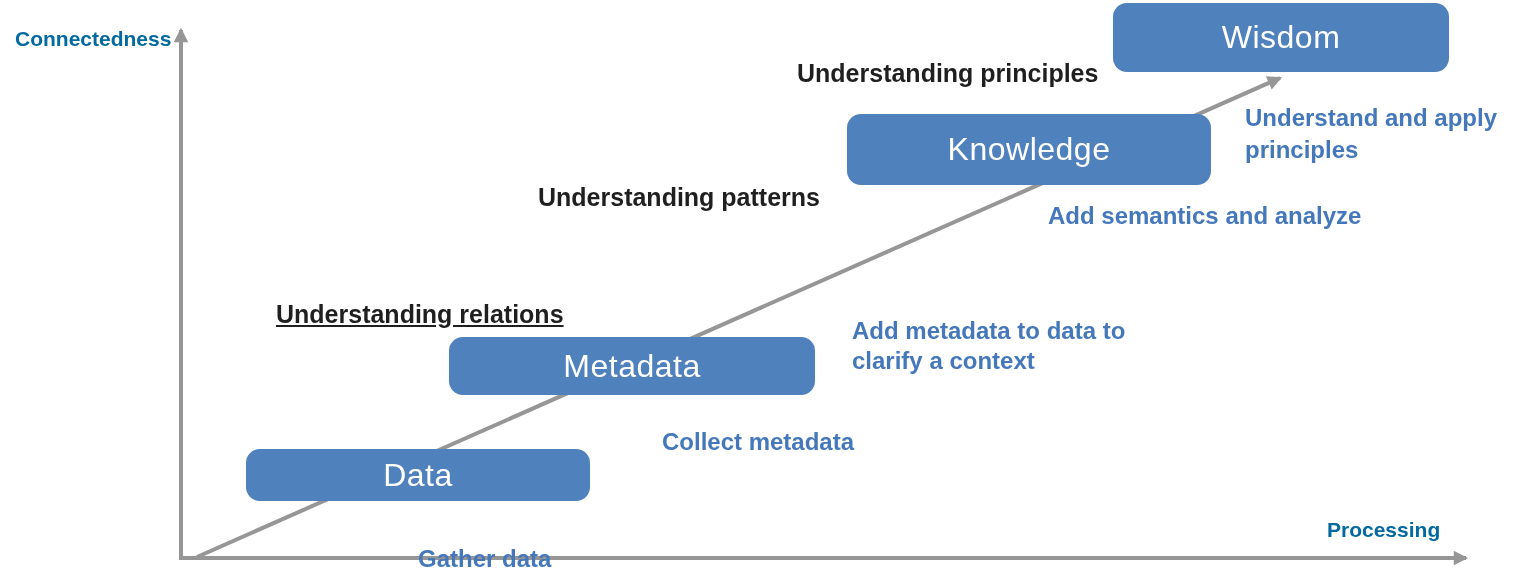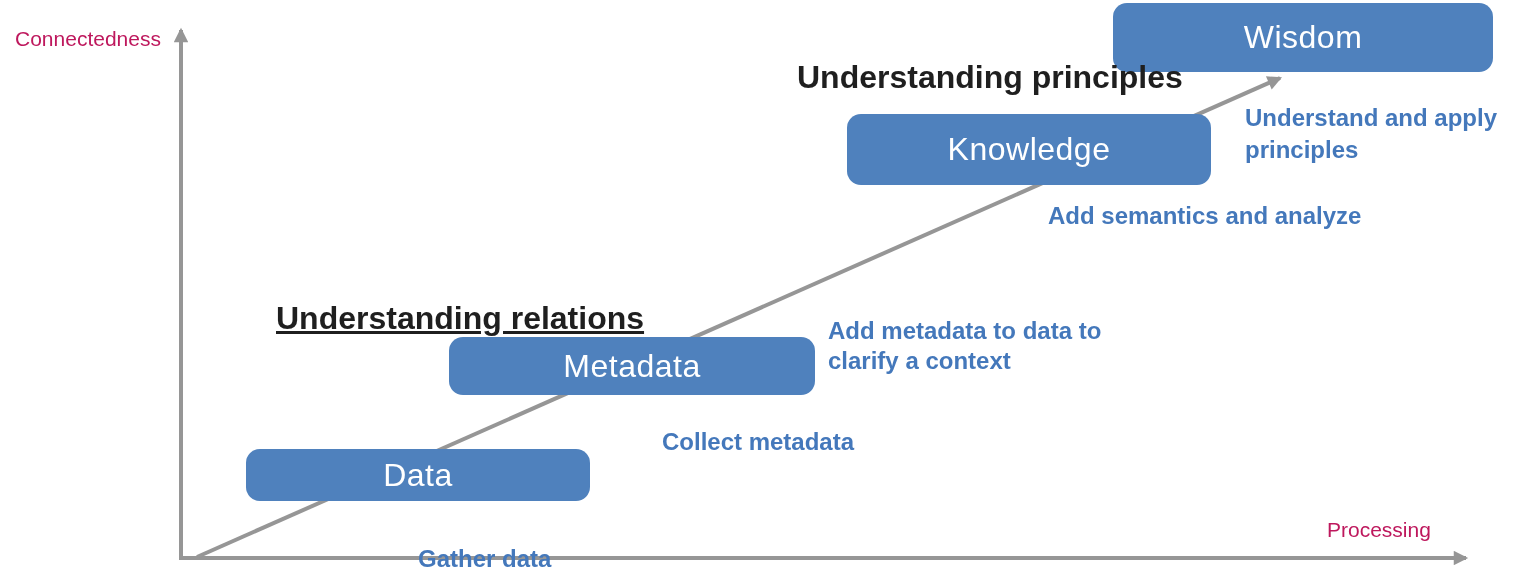--- a/index.html
+++ b/index.html
@@ -26,53 +26,53 @@
     display: flex;
     align-items: center;
     justify-content: center;
     font-size: 32px;
     font-weight: 400;
     letter-spacing: 0.5px;
   }
   .box-data      { left: 246px;  top: 449px; width: 344px; height: 52px; }
   .box-metadata  { left: 449px;  top: 337px; width: 366px; height: 58px; }
   .box-knowledge { left: 847px;  top: 114px; width: 364px; height: 71px; }
-  .box-wisdom    { left: 1113px; top: 3px;   width: 380px; height: 69px; }
+  .box-wisdom    { left: 1113px; top: 3px;   width: 336px; height: 69px; }
 
   .stage {
     position: absolute;
     z-index: 2;
     color: #1f1f1f;
     font-weight: 700;
-    font-size: 32px;
+    font-size: 25px;
     white-space: nowrap;
   }
   .stage-relations  { left: 276px; top: 300px; text-decoration: underline; }
   .stage-patterns   { left: 538px; top: 183px; }
   .stage-principles { left: 797px; top: 59px; }
 
   .action {
     position: absolute;
     z-index: 2;
     color: #4478bb;
     font-weight: 700;
     font-size: 24px;
     line-height: 30px;
   }
   .action-gather    { left: 390px;  top: 544px; white-space: nowrap; margin-left: 28px; }
   .action-collect   { left: 662px;  top: 427px; white-space: nowrap; }
-  .action-addmeta   { left: 828px;  top: 316px; width: 330px; }
+  .action-addmeta   { left: 852px;  top: 316px; width: 330px; }
   .action-semantics { left: 1048px; top: 201px; white-space: nowrap; }
   .action-apply     { left: 1245px; top: 102px; width: 285px; line-height: 32px; }
 
   .axis-label {
     position: absolute;
     z-index: 2;
-    color: #be185d;
-    font-weight: 400;
+    color: #0369a1;
+    font-weight: 700;
     font-size: 21px;
     white-space: nowrap;
   }
   .axis-label-y { left: 15px;   top: 27px; }
   .axis-label-x { left: 1327px; top: 518px; }
 </style>
 </head>
 <body>
 
 <div class="canvas">
@@ -104,20 +104,21 @@
     <span>Metadata</span>
   </div>
   <div class="box box-knowledge">
     <span>Knowledge</span>
   </div>
   <div class="box box-wisdom">
     <span>Wisdom</span>
   </div>
 
   <div class="stage stage-relations">Understanding relations</div>
+  <div class="stage stage-patterns">Understanding patterns</div>
   <div class="stage stage-principles">Understanding principles</div>
 
   <div class="action action-gather">Gather data</div>
   <div class="action action-collect">Collect metadata</div>
   <div class="action action-addmeta">Add metadata to data to clarify a context</div>
   <div class="action action-semantics">Add semantics and analyze</div>
   <div class="action action-apply">Understand and apply principles</div>
 
 </div>
 

